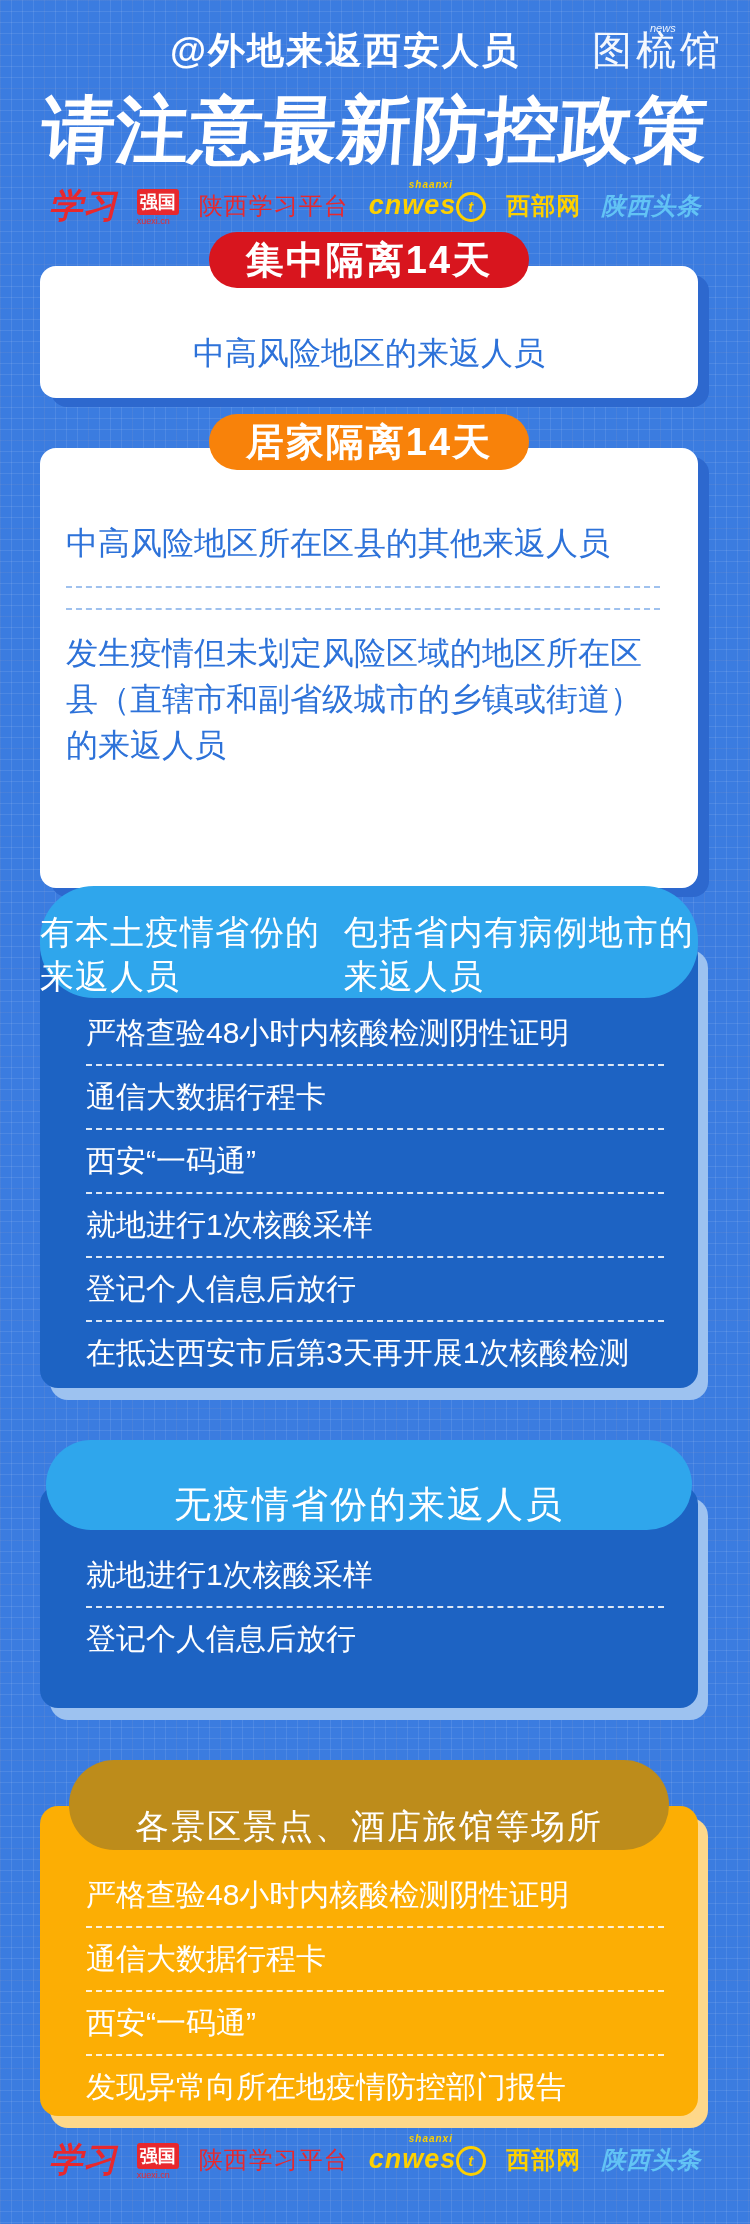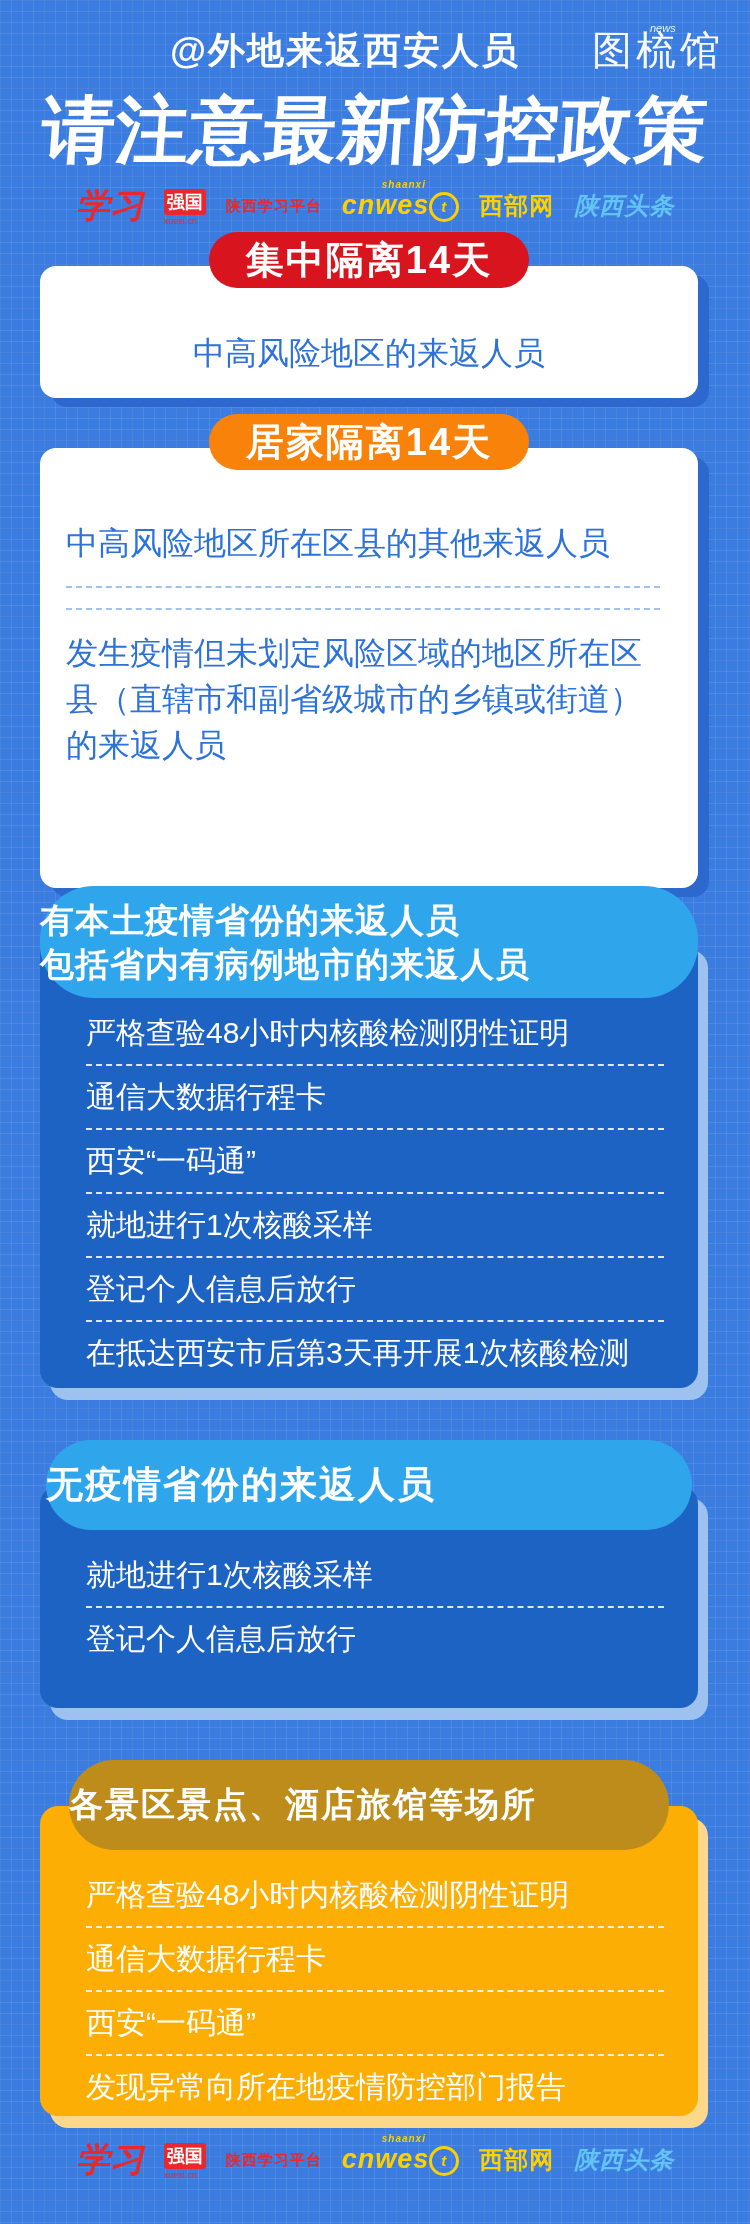--- a/index.html
+++ b/index.html
@@ -21,36 +21,36 @@
   .title{top:82px;left:0;width:100%;text-align:center;color:#fff;
     font-size:73px;font-weight:900;letter-spacing:1px;transform:skewX(-4deg);}
   .brand{top:24px;left:592px;width:140px;height:52px;color:#fff;}
   .brand .chars{font-size:40px;line-height:52px;font-weight:400;letter-spacing:4px;opacity:.95;}
   .brand .news{position:absolute;top:-2px;left:58px;font-size:11px;font-style:italic;opacity:.9;}
   
   .strip{left:0;width:100%;display:flex;justify-content:center;align-items:center;gap:20px;height:40px;}
   .strip .script{font-family:"Liberation Serif",serif;font-style:italic;font-weight:700;font-size:34px;line-height:30px;}
   .xbox{display:inline-block;color:#fff;font-size:18px;font-weight:700;padding:1px 3px;border-radius:3px;position:relative;top:-4px;}
   .xurl{position:absolute;left:0;bottom:-11px;font-size:9px;font-weight:400;font-style:normal;}
-  .platform{font-size:15px;font-weight:700;letter-spacing:1px;}
+  .platform{font-size:24px;font-weight:400;letter-spacing:1px;}
   .cnwest{font-size:27px;font-weight:900;font-style:italic;letter-spacing:1px;position:relative;}
   .cnwest .shaanxi{position:absolute;top:-11px;left:40px;font-size:10px;font-weight:700;}
   .circle-t{display:inline-flex;align-items:center;justify-content:center;width:24px;height:24px;
     border:3px solid; border-radius:50%;font-size:15px;font-weight:900;vertical-align:2px;}
   .west{font-size:24px;font-weight:900;letter-spacing:1px;}
   .toutiao{font-size:24px;font-weight:900;font-style:italic;letter-spacing:1px;}
   
   .pill{left:209px;width:320px;height:56px;border-radius:40px;display:flex;align-items:center;justify-content:center;
     color:#fff;font-size:38px;font-weight:700;letter-spacing:2px;z-index:2;}
   .card{left:40px;width:658px;background:#fff;border-radius:16px;z-index:1;
     color:#2d72d9;font-size:32px;font-weight:500;box-shadow:11px 9px 0 #2d68ce;}
   .card1{top:266px;height:132px;display:flex;align-items:center;justify-content:center;padding-top:44px;box-sizing:border-box;text-align:center;}
   .card2{top:448px;height:440px;box-sizing:border-box;padding:72px 38px 0 26px;line-height:46px;}
   .dash-b{height:0;border-top:2px dashed #9fc1ee;margin:20px 0;}
-  .hdr{display:flex;flex-direction:column;align-items:flex-start;justify-content:center;color:#fff;font-weight:700;z-index:2;}
+  .hdr{display:flex;flex-direction:row;align-items:flex-end;justify-content:center;color:#fff;font-weight:400;z-index:2;}
   .hdr3{left:40px;top:886px;width:658px;height:112px;border-radius:54px;font-size:34px;line-height:44px;letter-spacing:1px;}
   .panel{left:40px;width:658px;border-radius:18px;z-index:1;color:#fff;font-size:30px;line-height:44px;font-weight:400;box-sizing:border-box;}
   .panel3{top:938px;height:450px;padding:70px 34px 0 46px;box-shadow:10px 12px 0 #9dc2f0;}
   .hdr4{left:46px;top:1440px;width:646px;height:90px;border-radius:45px;font-size:37px;letter-spacing:2px;}
   .panel4{top:1486px;height:222px;padding:64px 34px 0 46px;box-shadow:10px 12px 0 #9dc2f0;}
   .hdr5{left:69px;top:1760px;width:600px;height:90px;border-radius:45px;font-size:34px;letter-spacing:2px;}
   .panel5{top:1806px;height:310px;padding:64px 34px 0 46px;box-shadow:10px 12px 0 #fed88a;}
   .p-item{padding:3px 0;height:50px;box-sizing:border-box;display:flex;align-items:center;}
   .dash-w{height:0;border-top:2px dashed rgba(255,255,255,.85);margin:6px 0;}
   .strip-top{top:186px;}

